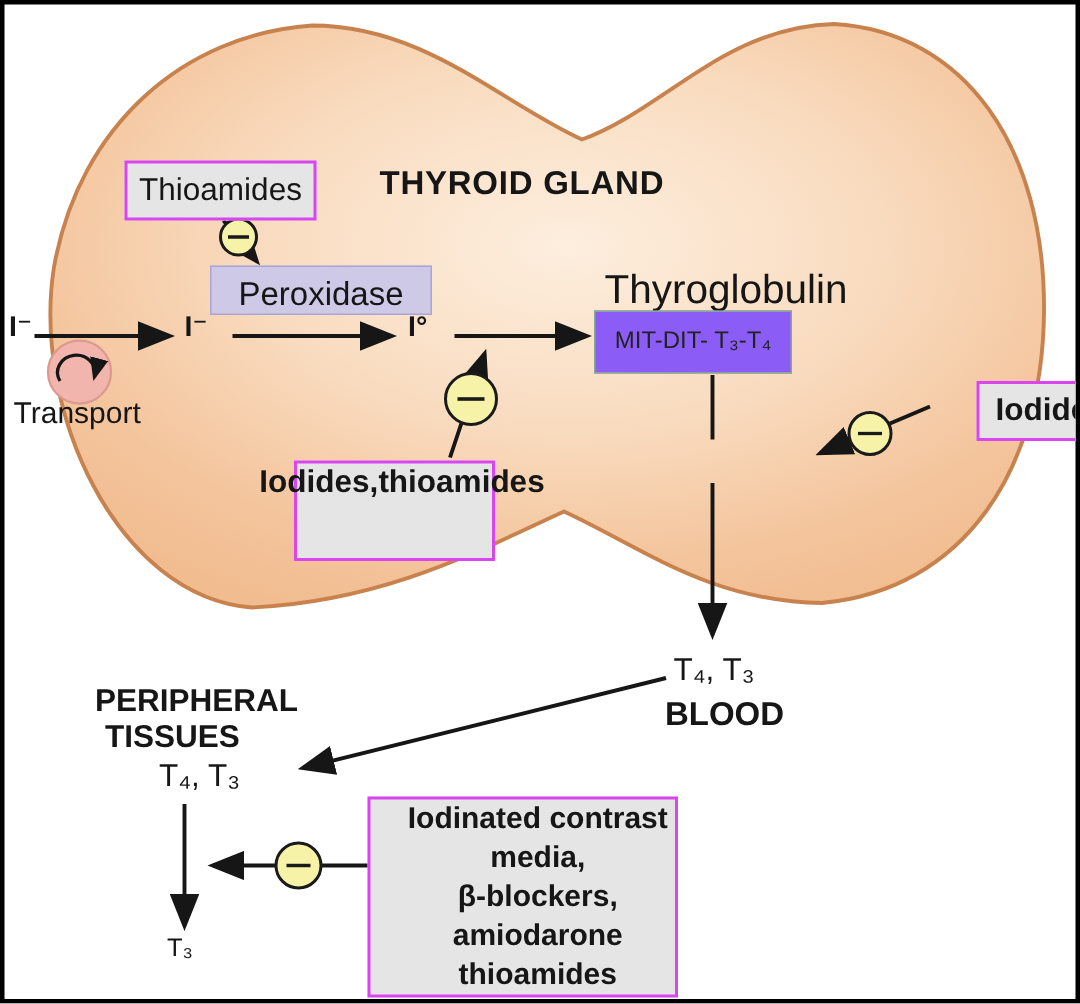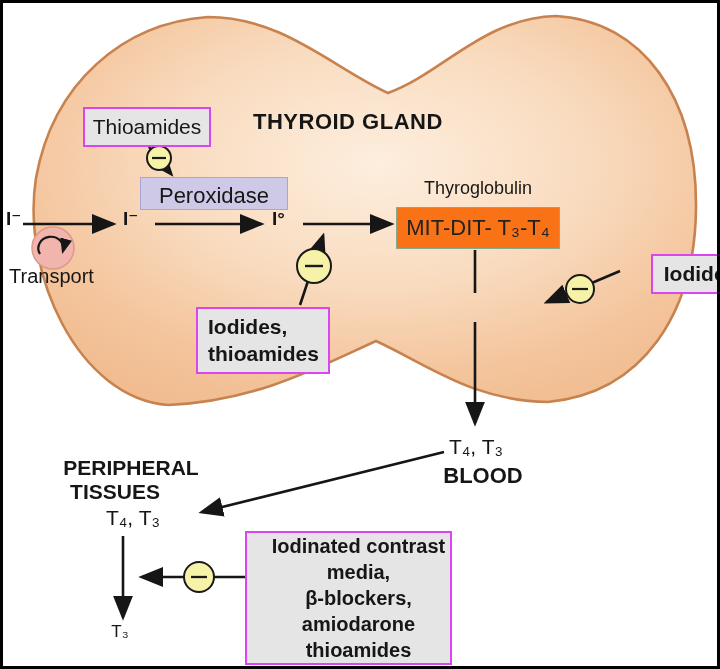--- a/index.html
+++ b/index.html
@@ -13,30 +13,30 @@
   .lbl{position:absolute;white-space:nowrap;line-height:1.1;}
   .ctr{text-align:center;}
   .bold{font-weight:bold;}
   .box{
     position:absolute;display:flex;align-items:center;justify-content:center;
     box-sizing:border-box;background:#e5e5e5;border:2px solid #d946ef;
   }
   .box-thioamides{left:80px;top:104px;width:128px;height:40px;font-size:21px;}
   .box-peroxidase{left:137px;top:174px;width:148px;height:33px;font-size:22px;
     background:#cdc9e6;border:1.5px solid #aaa5d2;align-items:flex-end;}
-  .box-mitdit{left:393px;top:204px;width:164px;height:42px;font-size:22px;
-    background:#f97316;border:1.5px solid #87aa8e;color:#222;}
+  .box-mitdit{left:393px;top:204px;width:132px;height:42px;font-size:16px;
+    background:#8b5cf6;border:1.5px solid #87aa8e;color:#222;}
   .box-iodides{left:618px;top:251px;width:99px;height:40px;font-size:21px;font-weight:bold;margin-left:30px;}
   .box-iodides-thioamides{left:193px;top:304px;width:134px;height:67px;font-size:21px;
-    font-weight:bold;flex-direction:column;align-items:flex-start;
+    font-weight:bold;flex-direction:row;align-items:flex-start;
     justify-content:center;padding-left:10px;line-height:1.25;}
   .box-deiodination{left:242px;top:528px;width:207px;height:134px;font-size:20px;
     font-weight:bold;flex-direction:column;line-height:1.3;text-align:center;padding-left:20px;}
   .title{left:250px;top:107px;font-size:22px;font-weight:bold;letter-spacing:.5px;}
-  .thyroglobulin{left:400px;top:176px;width:150px;font-size:18px;}
+  .thyroglobulin{left:400px;top:176px;width:150px;font-size:27px;}
   .proteolysis{left:415px;top:294px;width:115px;font-size:21px;}
   .transport{left:6px;top:262px;font-size:20px;}
   .iod{font-size:19px;font-weight:bold;}
   .i1{left:3px;top:206px;}
   .i2{left:120px;top:206px;}
   .i3{left:269px;top:206px;}
   .t4t3-blood{left:430px;top:432px;width:86px;font-size:21px;}
   .blood{left:433px;top:461px;width:94px;font-size:22px;}
   .peripheral1{left:58px;top:453px;width:140px;font-size:21px;}
   .peripheral2{left:42px;top:477px;width:140px;font-size:21px;}

